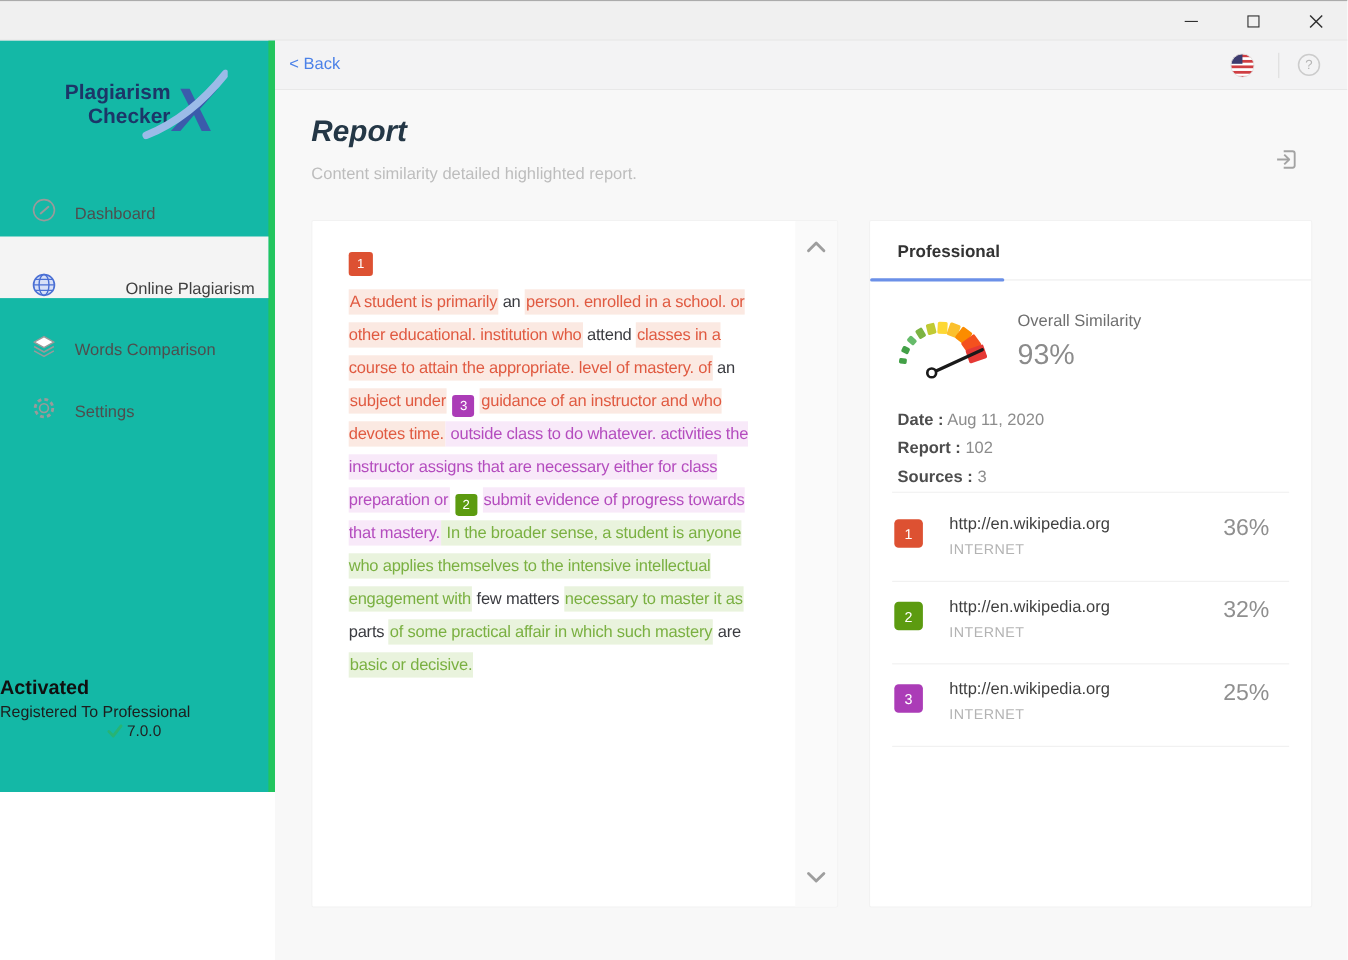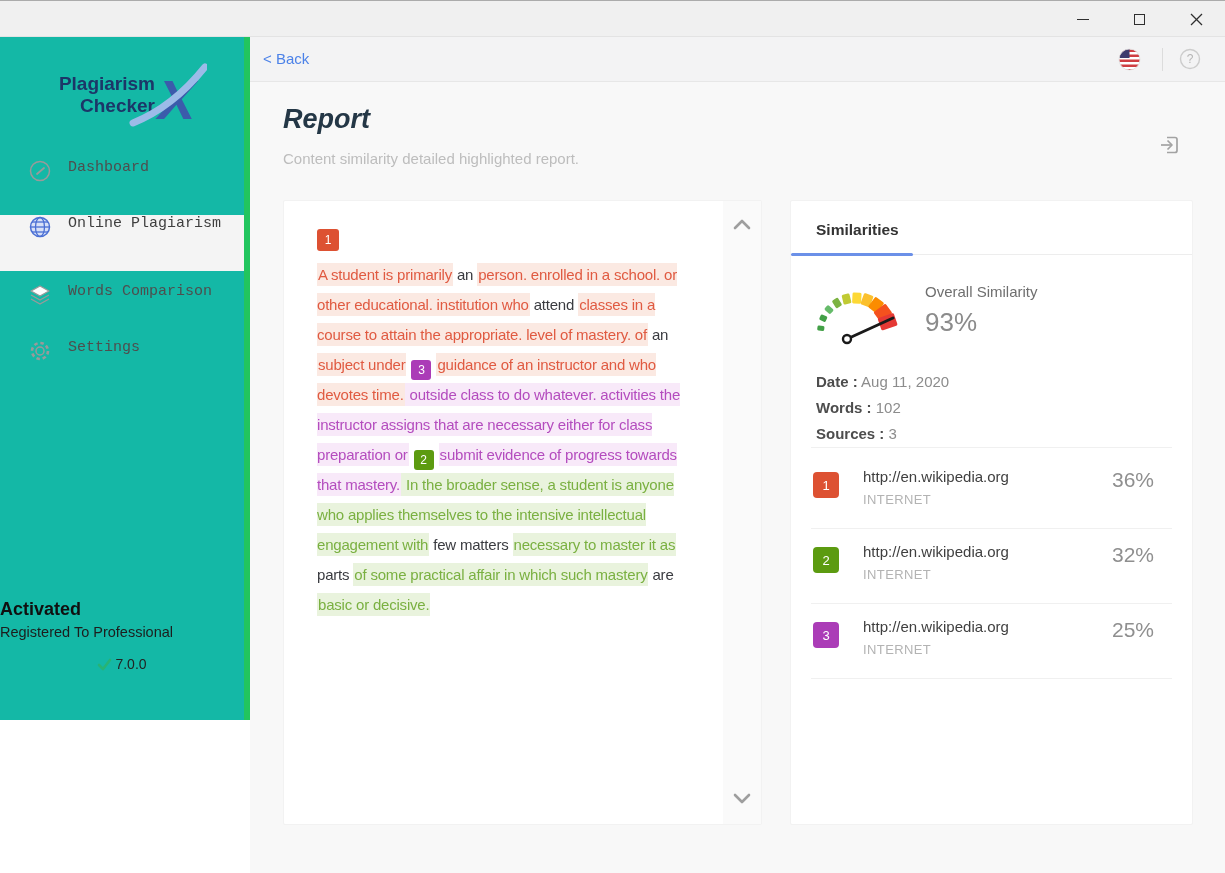--- a/index.html
+++ b/index.html
@@ -20,27 +20,27 @@
   .back-link { position:absolute; left:13px; top:13px; color:#4c82e8; font-size:15px; cursor:pointer; }
   .lang-flag { position:absolute; right:84px; top:11px; cursor:pointer; }
   .topbar-divider { position:absolute; right:62px; top:11px; width:1px; height:23px; background:#dcdcdc; }
   .help-btn { position:absolute; right:24px; top:11px; cursor:pointer; }
 
   
   .sidebar { position:absolute; left:0; top:37px; width:250px; height:683px;
              background:#14b8a6; border-right:6px solid #22c55e; }
   .logo { margin:26px auto 0; width:170px; height:64px; display:block; }
   .nav { margin-top:32px; }
-  .nav-item { display:flex; align-items:flex-start; height:44px; padding-left:28px;
-              color:#4e4e4e; font-size:15px; cursor:pointer; margin-bottom:12px;font-family:Liberation Mono, monospace; }
+  .nav-item { display:flex; align-items:flex-end; height:44px; padding-left:28px;
+              color:#4e4e4e; font-size:15px; cursor:pointer; margin-bottom:12px; }
   .nav-item .nav-icon { width:24px; height:24px; margin-right:16px; flex:0 0 24px; }
-  .nav-item.selected { background:#f4f4f4; height:56px; margin-bottom:12px; color:#3f3f3f; }
+  .nav-item.selected { background:#f4f4f4; height:56px; margin-bottom:12px; color:#3f3f3f;gap:46px; }
   .activation { position:absolute; left:0; right:0; bottom:48px; }
   .act-status { font-size:18px; font-weight:bold; color:#101010; margin-bottom:4px; }
-  .act-registered { font-size:14.5px; color:#1d1d1d; margin-bottom:16px; }
+  .act-registered { font-size:14.5px; color:#1d1d1d; margin-bottom:0; }
   .act-version { font-size:14px; color:#222; display:flex; align-items:center; justify-content:center; gap:3px; }
 
   
   .main { position:absolute; left:250px; top:82px; width:975px; height:791px; background:#f8f8f8; }
   .page-title { position:absolute; left:33px; top:22px; font-size:27px; font-weight:600; color:#243746;font-style:italic; }
   .page-subtitle { position:absolute; left:33px; top:68px; font-size:15px; color:#bdbdbd; }
   .export-btn { position:absolute; right:44px; top:52px; cursor:pointer; }
 
   
   .text-card { position:absolute; left:33px; top:118px; width:479px; height:625px;
@@ -215,21 +215,21 @@
       <span class="scroll-down">
         <svg width="20" height="14" viewBox="0 0 20 14">
           <path d="M3 3 L10 10 L17 3" fill="none" stroke="#9e9e9e" stroke-width="2.6" stroke-linecap="round" stroke-linejoin="round"></path>
         </svg>
       </span>
     </div>
   </div>
 
   <div class="sim-card">
     <div class="tab-row">
-      <span class="tab-label">Similarities</span>
+      <span class="tab-label">Professional</span>
       <div class="tab-underline"></div>
     </div>
 
     <div class="overall-row">
       <svg width="100" height="82" viewBox="0 0 100 82">
         <g>
           <g transform="rotate(8 46 66)">
               <rect x="8" y="63.5" width="7" height="5" rx="1.5" fill="#43a047"></rect>
             </g>
           <g transform="rotate(25 46 66)">
@@ -268,21 +268,21 @@
         <div class="overall-value">93%</div>
       </div>
     </div>
 
     <div class="meta">
       <div class="meta-row">
         <span class="meta-label">Date :</span>
         <span class="meta-value">Aug 11, 2020</span>
       </div>
       <div class="meta-row">
-        <span class="meta-label">Words :</span>
+        <span class="meta-label">Report :</span>
         <span class="meta-value">102</span>
       </div>
       <div class="meta-row">
         <span class="meta-label">Sources :</span>
         <span class="meta-value">3</span>
       </div>
     </div>
 
     <div class="divider" style="top:246px;"></div>
 

